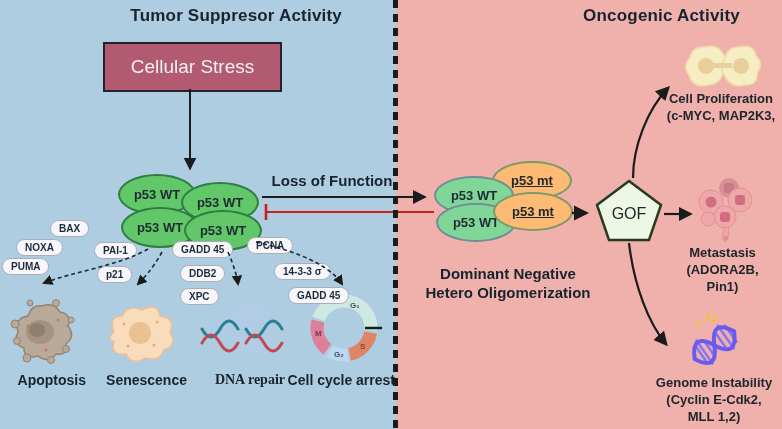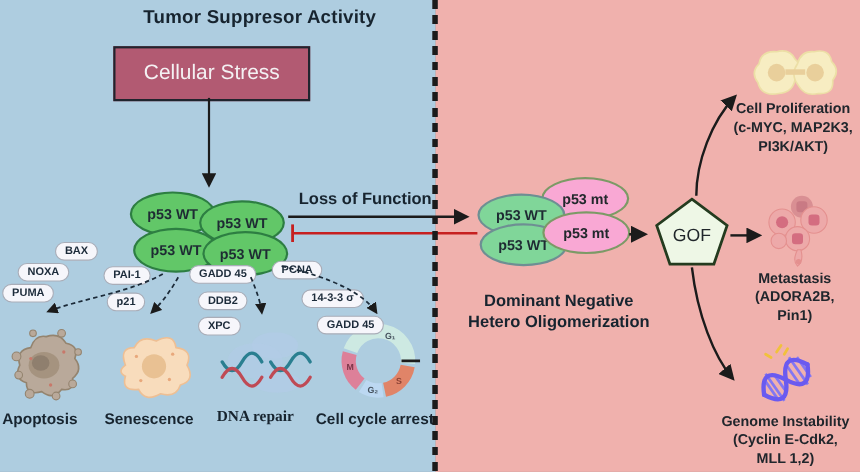--- a/index.html
+++ b/index.html
@@ -25,50 +25,51 @@
     background:#b25a72;border:2px solid #20242e;display:flex;align-items:center;justify-content:center;
     color:#f4f1f3;font-size:19px;
   }
   .oval{
     position:absolute;width:74px;height:37px;border-radius:50%;
     display:flex;align-items:center;justify-content:center;
     font-size:13px;font-weight:600;color:#1e2b33;
   }
   .oval.wt-dark{background:#62c768;border:2px solid #2d7e42;}
   .oval.wt-light{background:#80d699;border:2px solid #6e8f93;}
-  .oval.mt{background:#f9a8d4;border:2px solid #7c9a66;color:#22282c;}
+  .oval.mt{background:#fdba74;border:2px solid #7c9a66;color:#22282c;text-decoration:underline;}
   .pill{
     position:absolute;z-index:6;background:#f6f6fb;border:1px solid #a9adb8;border-radius:10px;
     padding:2px 8px;font-size:10px;font-weight:600;color:#1c2b3a;white-space:nowrap;
   }
   .flow-label{position:absolute;font-weight:700;color:#17242f;text-align:center;z-index:6;}
   #loss-label{left:258px;top:172px;width:148px;font-size:15px;}
   #dn-caption{left:418px;top:264px;width:180px;font-size:15px;line-height:19px;}
   .outcome-label{
     position:absolute;top:372px;font-size:14px;font-weight:700;color:#17242f;
-    text-align:left;z-index:6;
+    text-align:right;z-index:6;
   }
   .rtext{
     position:absolute;font-size:13px;font-weight:700;color:#20262c;
     text-align:center;line-height:17px;z-index:6;
   }
   svg{display:block;}
   .icon{position:absolute;z-index:4;}
   #arrow-layer{position:absolute;left:0;top:0;z-index:8;pointer-events:none;}
 </style>
 </head>
 <body>
 
 <div id="canvas">
 
   <div id="left-panel" class="panel"></div>
   <div id="right-panel" class="panel"></div>
   <div id="divider"></div>
 
   <div id="title-left" class="section-title">Tumor Suppresor Activity</div>
+  <div id="title-right" class="section-title">Oncogenic Activity</div>
 
   <div id="stress-box">Cellular Stress</div>
 
   <div class="oval wt-dark" style="left:118px;top:174px;z-index:1;">p53 WT</div>
   <div class="oval wt-dark" style="left:181px;top:182px;z-index:2;">p53 WT</div>
   <div class="oval wt-dark" style="left:121px;top:207px;z-index:3;">p53 WT</div>
   <div class="oval wt-dark" style="left:184px;top:210px;z-index:4;">p53 WT</div>
 
   <div id="loss-label" class="flow-label">Loss of Function</div>
 
@@ -197,21 +198,20 @@
     <g stroke="#f1c13c" stroke-width="2.5" stroke-linecap="round">
       <line x1="20" y1="10" x2="24" y2="4"></line>
       <line x1="27" y1="12" x2="30" y2="7"></line>
       <line x1="15" y1="15" x2="10" y2="12"></line>
     </g>
   </svg>
 
   <div class="rtext" style="left:660px;top:90px;width:122px;">
     <div>Cell Proliferation</div>
     <div>(c-MYC, MAP2K3,</div>
-    <div>PI3K/AKT)</div>
   </div>
   <div class="rtext" style="left:665px;top:244px;width:115px;">
     <div>Metastasis</div>
     <div>(ADORA2B,</div>
     <div>Pin1)</div>
   </div>
   <div class="rtext" style="left:648px;top:374px;width:132px;">
     <div>Genome Instability</div>
     <div>(Cyclin E-Cdk2,</div>
     <div>MLL 1,2)</div>

